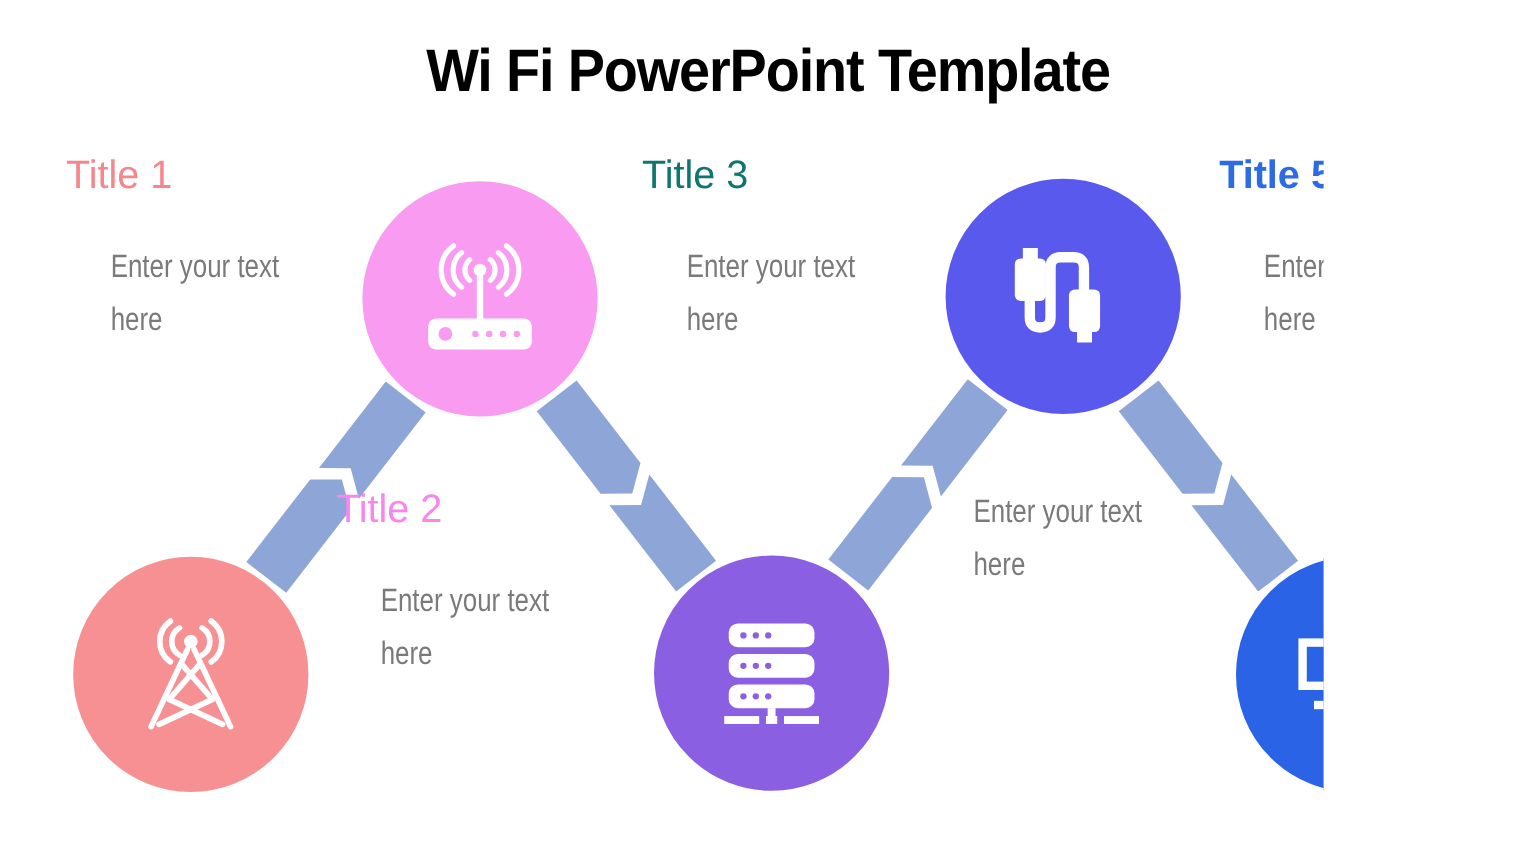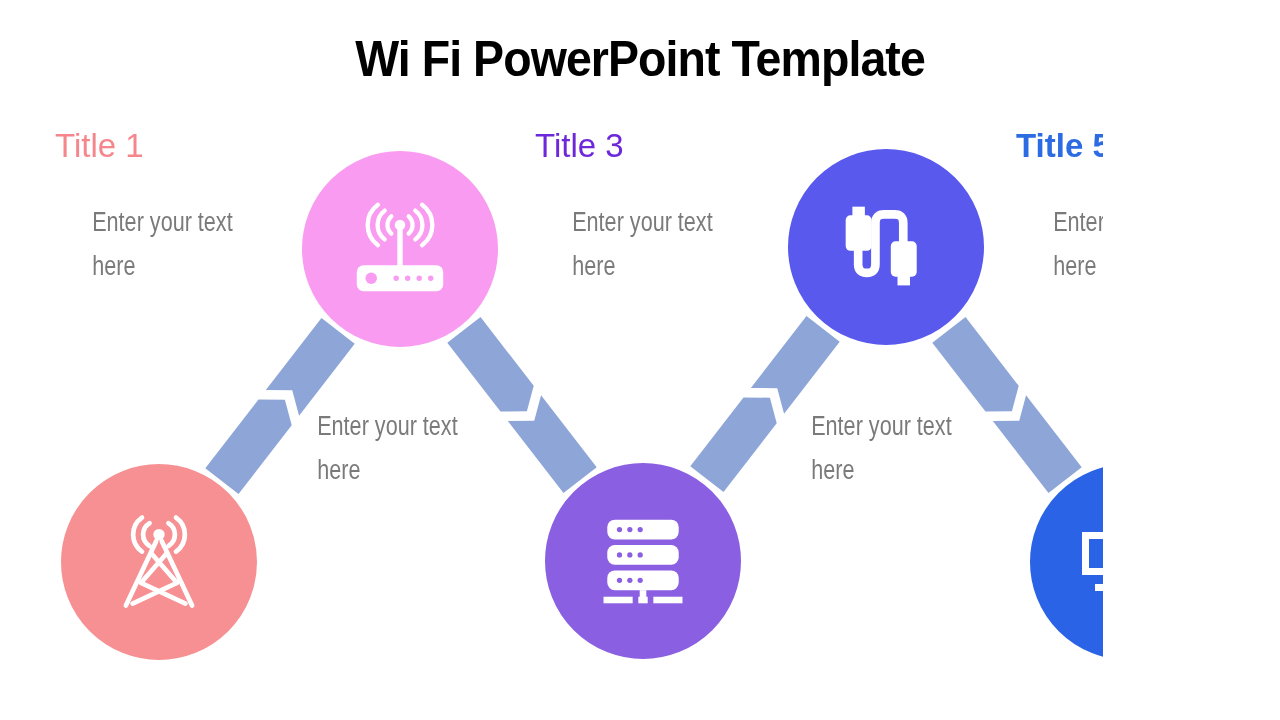--- a/index.html
+++ b/index.html
@@ -133,25 +133,26 @@
       <circle cx="82" cy="55" r="3.4" style="fill: rgb(42, 99, 230);"></circle>
     </svg>
   </div>
 
   <div class="step-text" style="left:55px;top:126px;">
     <div class="step-title" style="color: rgb(245, 135, 140);">Title 1</div>
     <div class="step-body" style="color: rgb(122, 122, 122);">Enter your text here</div>
   </div>
 
   <div class="step-text" style="left:280px;top:404px;">
+    <div class="step-title" style="color: rgb(248, 134, 236);">Title 2</div>
     <div class="step-body" style="color: rgb(122, 122, 122);">Enter your text here</div>
   </div>
 
   <div class="step-text" style="left:535px;top:126px;">
-    <div class="step-title" style="color: #6d28d9;">Title 3</div>
+    <div class="step-title" style="color: #0f766e;">Title 3</div>
     <div class="step-body" style="color: rgb(122, 122, 122);">Enter your text here</div>
   </div>
 
   <div class="step-text" style="left:774px;top:404px;">
     <div class="step-body" style="color: rgb(122, 122, 122);">Enter your text here</div>
   </div>
 
   <div class="step-text" style="left:1016px;top:126px;">
     <div class="step-title" style="color: rgb(45, 107, 227); font-weight: bold;">Title 5</div>
     <div class="step-body" style="color: rgb(122, 122, 122);">Enter your text here</div>

